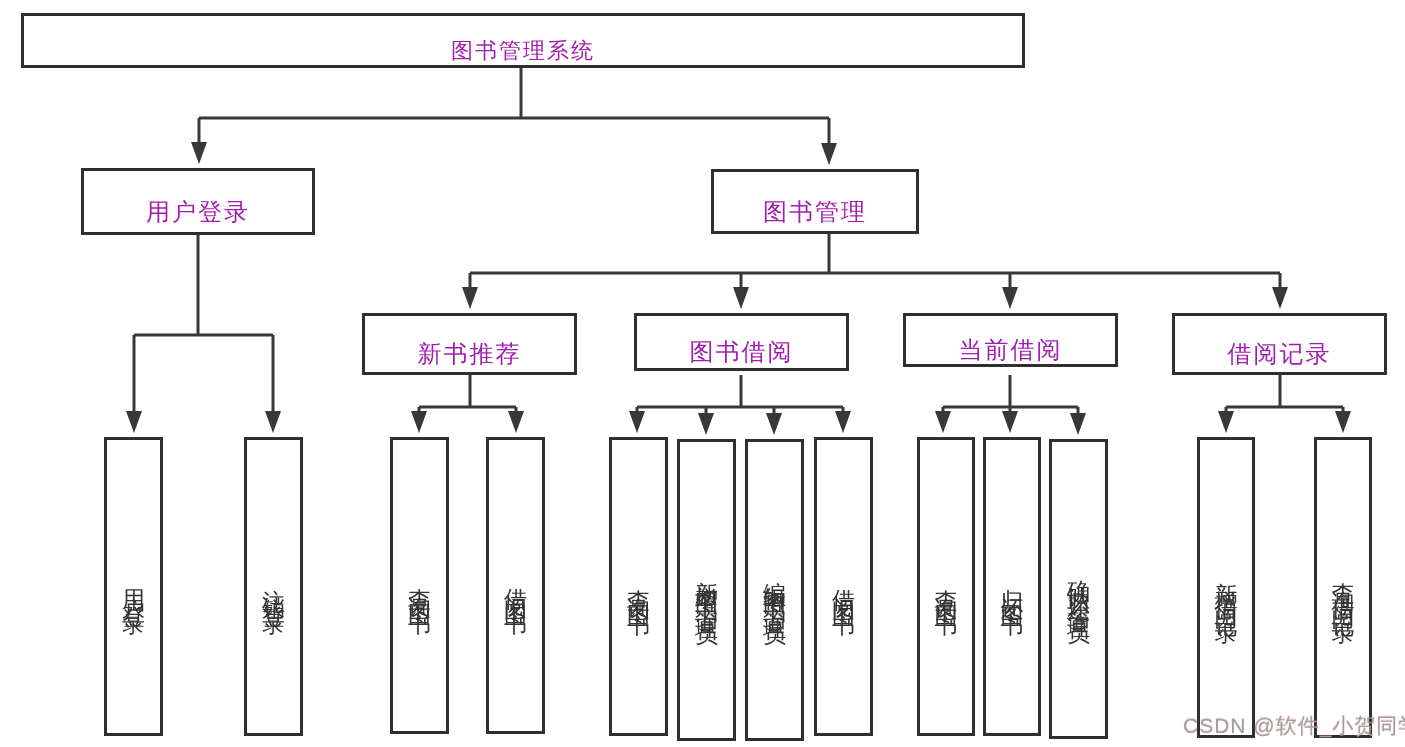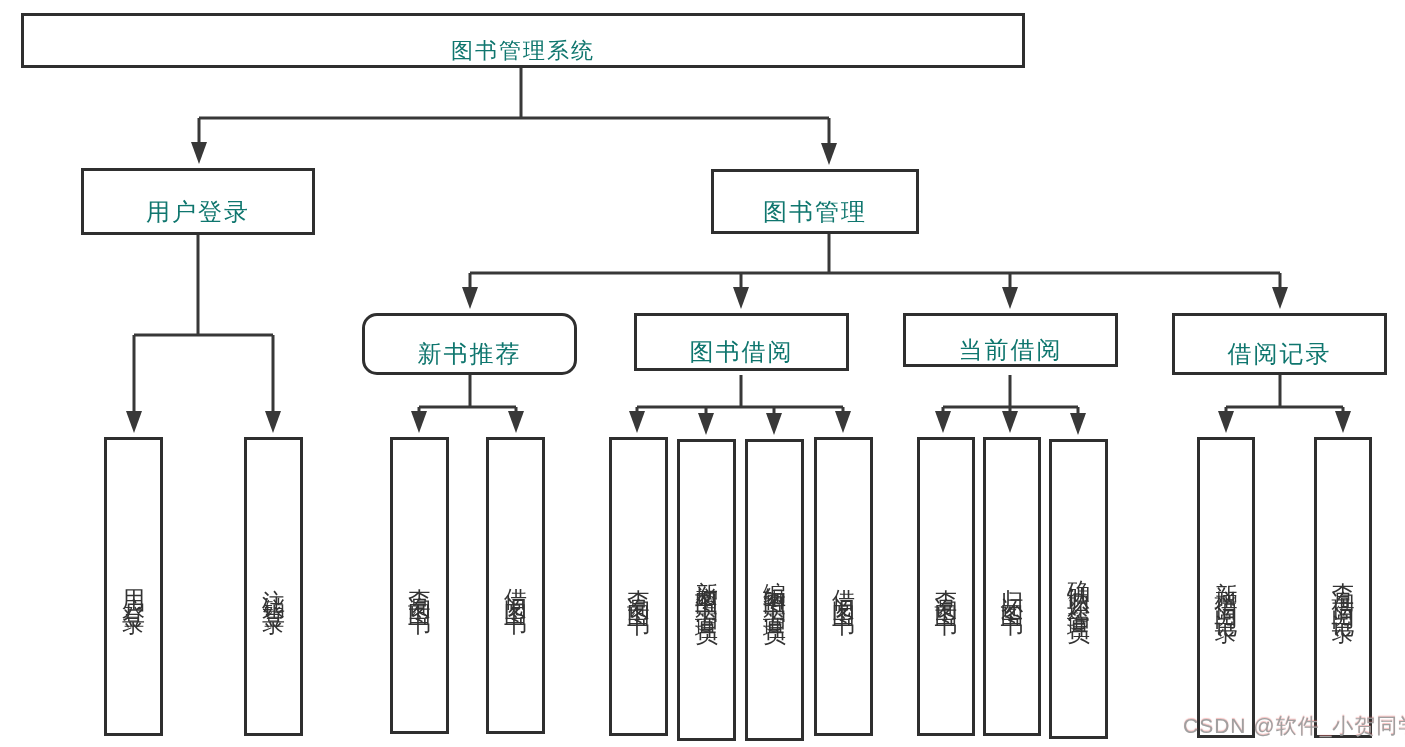--- a/index.html
+++ b/index.html
@@ -20,21 +20,21 @@
     border: 3px solid #2f2f2f;
     display: flex;
     align-items: center;
     justify-content: center;
     z-index: 1;
   }
   .hlabel {
     font-size: 24px;
     letter-spacing: 2px;
     white-space: nowrap;
-    color: #0f766e;
+    color: #a21caf;
     margin-top: 20px;
   }
   .node.root .hlabel { font-size: 22px; }
   .vlabel {
     writing-mode: vertical-rl;
     text-orientation: mixed;
     font-size: 23px;
     letter-spacing: 8px;
     line-height: 1;
     color: #333333;
@@ -102,21 +102,21 @@
     <span class="hlabel">图书管理系统</span>
   </div>
 
   <div class="node" style="left:81px; top:168px; width:234px; height:67px;">
     <span class="hlabel">用户登录</span>
   </div>
   <div class="node" style="left:711px; top:169px; width:208px; height:65px;">
     <span class="hlabel">图书管理</span>
   </div>
 
-  <div class="node" style="left:362px; top:313px; width:215px; height:62px;border-radius:15px;">
+  <div class="node" style="left:362px; top:313px; width:215px; height:62px;">
     <span class="hlabel">新书推荐</span>
   </div>
   <div class="node" style="left:634px; top:313px; width:215px; height:58px;">
     <span class="hlabel">图书借阅</span>
   </div>
   <div class="node" style="left:903px; top:313px; width:215px; height:54px;">
     <span class="hlabel">当前借阅</span>
   </div>
   <div class="node" style="left:1172px; top:313px; width:215px; height:62px;">
     <span class="hlabel">借阅记录</span>

